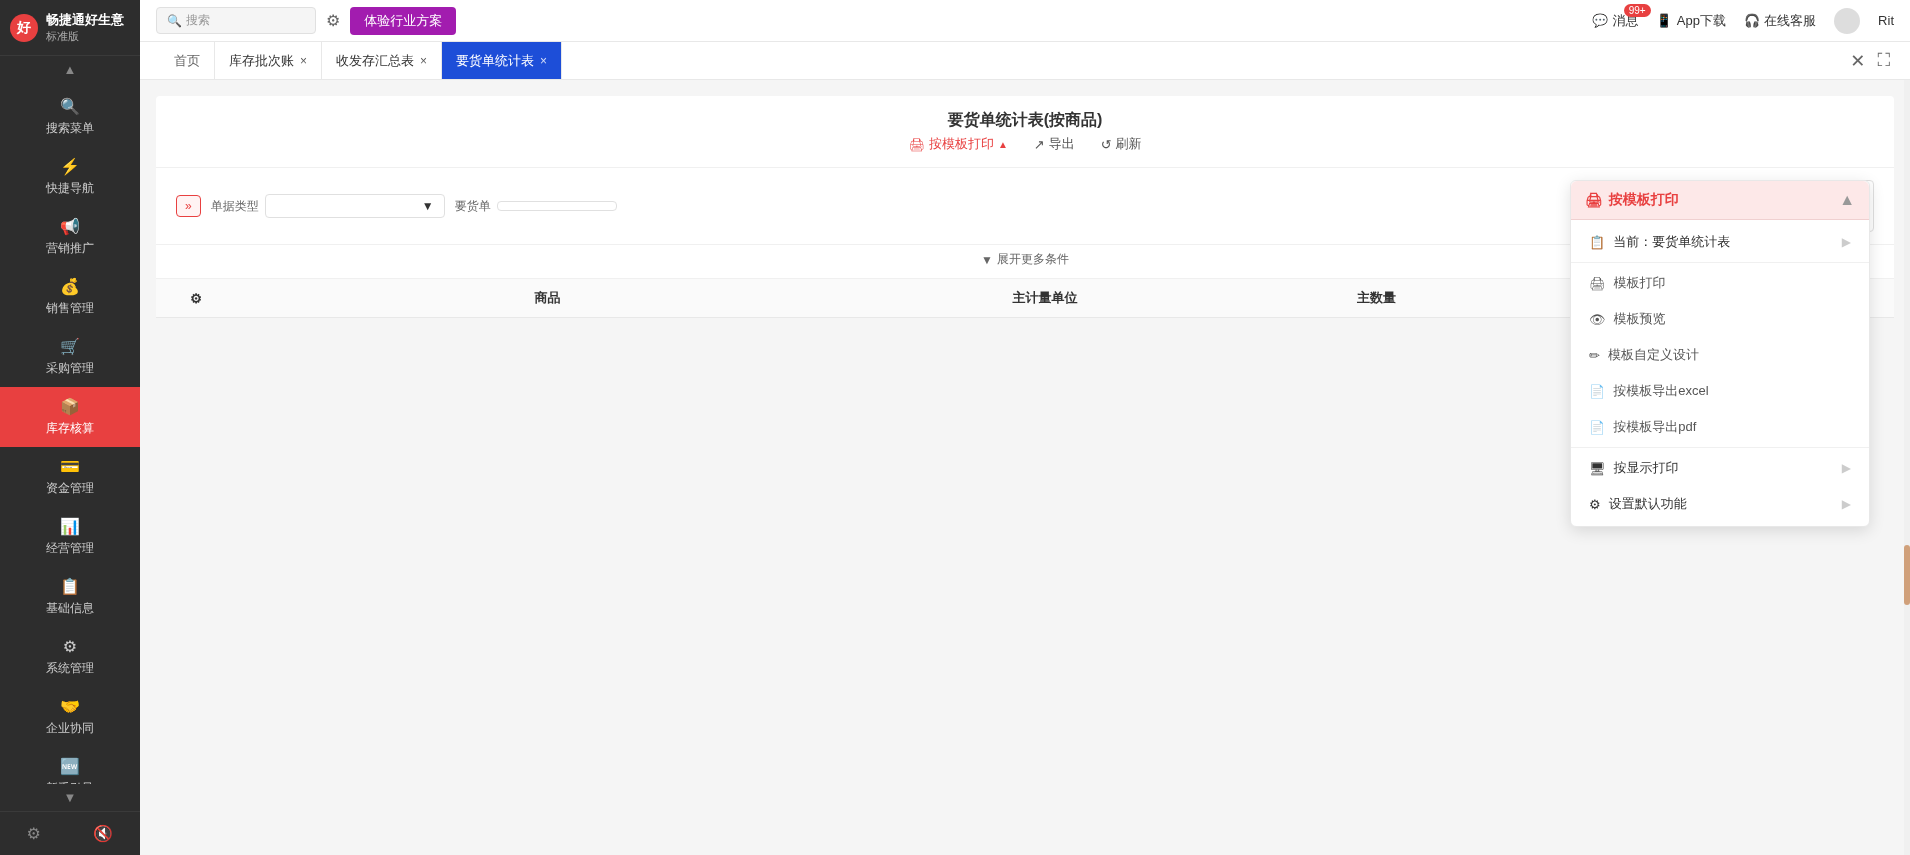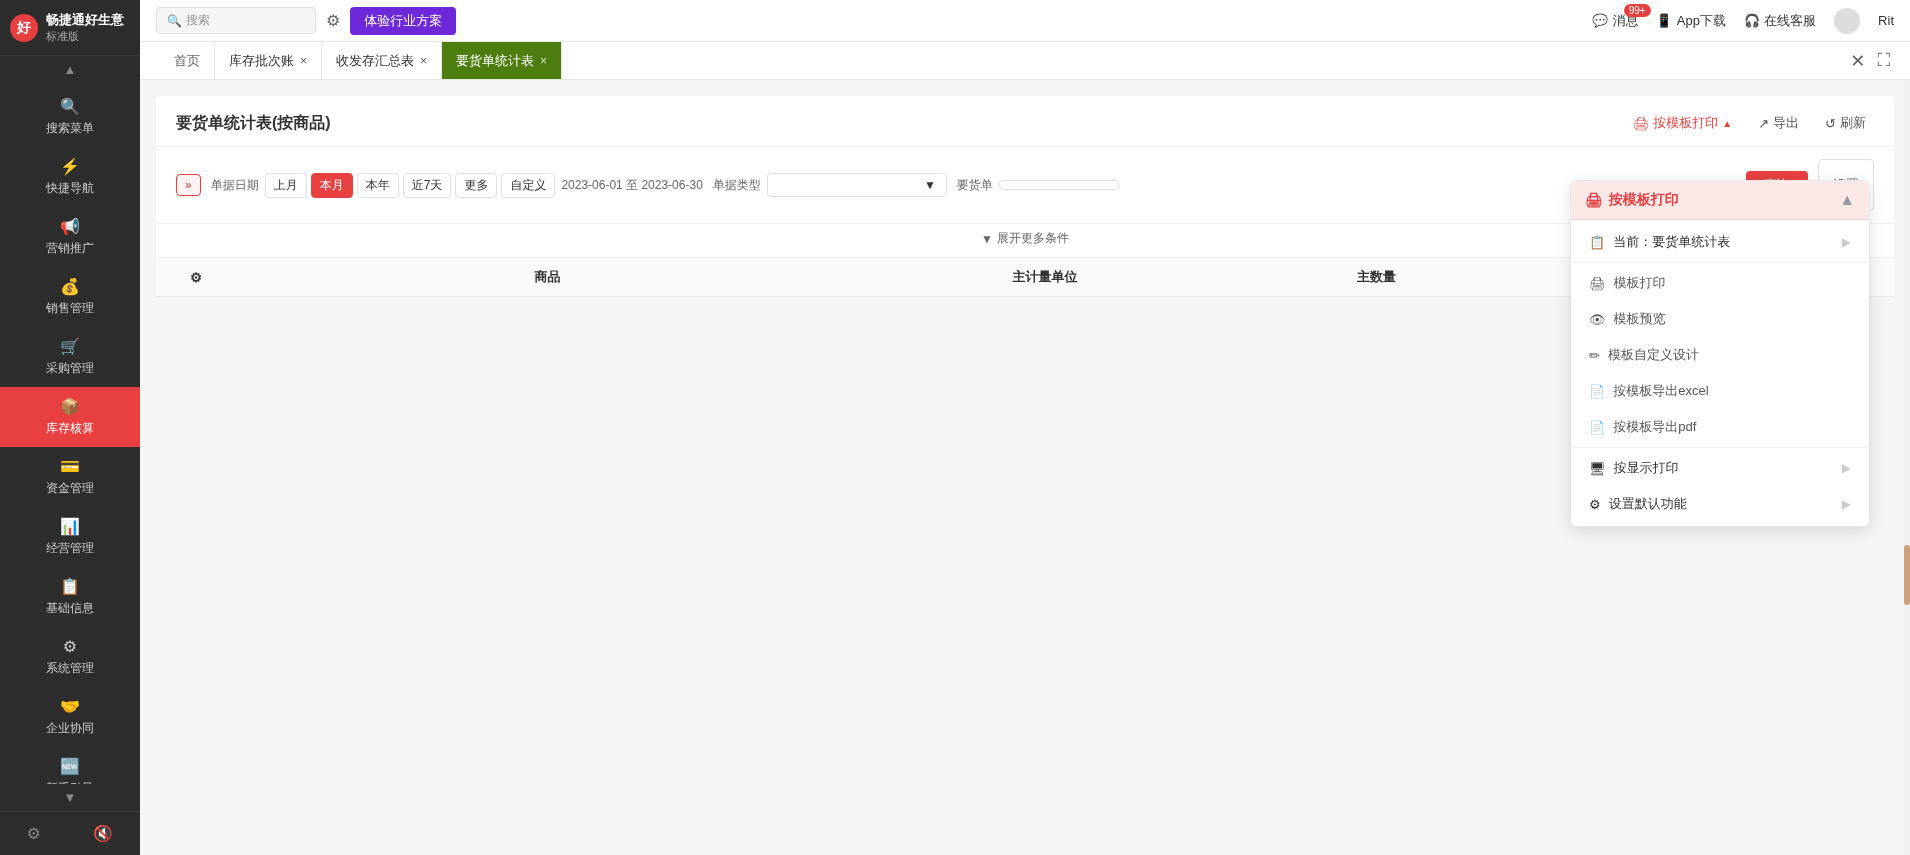--- a/index.html
+++ b/index.html
@@ -64,21 +64,21 @@
       border-bottom: 1px solid #e8e8e8;
       flex-shrink: 0;
     }
     .topbar-left { display: flex; align-items: center; gap: 10px; }
     .topbar-search {
       background: #f5f5f5; border: 1px solid #e0e0e0; border-radius: 4px;
       padding: 4px 10px; font-size: 12px; color: #999; width: 160px; display: flex; align-items: center; gap: 4px;
     }
     .topbar-gear { color: #666; cursor: pointer; font-size: 16px; }
     .topbar-trial {
-      background: #6d28d9; color: #fff; border: none; border-radius: 4px;
+      background: #a21caf; color: #fff; border: none; border-radius: 4px;
       padding: 5px 14px; font-size: 13px; cursor: pointer;
     }
     .topbar-right { display: flex; align-items: center; gap: 18px; }
     .topbar-msg { display: flex; align-items: center; gap: 4px; color: #333; font-size: 13px; cursor: pointer; position: relative; }
     .topbar-badge {
       background: #e84040; color: #fff; border-radius: 10px;
       font-size: 10px; padding: 1px 5px; position: absolute; top: -8px; right: -12px;
     }
     .topbar-right-item { display: flex; align-items: center; gap: 4px; color: #333; font-size: 13px; cursor: pointer; }
     .topbar-avatar { width: 26px; height: 26px; background: #ddd; border-radius: 50%; }
@@ -93,38 +93,39 @@
       padding: 0 0 0 20px;
       flex-shrink: 0;
       position: relative;
     }
     .tab-item {
       display: flex; align-items: center; padding: 0 14px; gap: 6px;
       font-size: 13px; color: #333; cursor: pointer; border-right: 1px solid #e8e8e8;
       position: relative; white-space: nowrap;
     }
     .tab-item:first-child { color: #666; }
-    .tab-item.active { background: #4d7c0f; color: #fff; }
+    .tab-item.active { background: #1d4ed8; color: #fff; }
     .tab-close { font-size: 12px; color: inherit; cursor: pointer; opacity: 0.8; }
     .tabbar-right {
       margin-left: auto; display: flex; align-items: center; gap: 4px; padding-right: 16px;
     }
     .tabbar-btn { font-size: 18px; color: #666; cursor: pointer; padding: 2px 4px; }
 
     
     .content { flex: 1; overflow: auto; padding: 16px; background: #f5f5f5; position: relative; }
 
     
     .page-card { background: #fff; border-radius: 4px; padding: 0; }
 
     
     .page-header {
       display: flex; align-items: center; justify-content: space-between;
       padding: 14px 20px 10px;
       border-bottom: 1px solid #f0f0f0;
+      flex-direction: column;
     }
     .page-title { font-size: 16px; font-weight: bold; color: #333; }
     .page-actions { display: flex; align-items: center; gap: 10px; }
     .btn-print-template {
       display: flex; align-items: center; gap: 4px; color: #e84040; font-size: 13px; cursor: pointer;
       border: none; background: none; padding: 4px 8px;
     }
     .btn-print-template .arrow { font-size: 10px; }
     .btn-export { display: flex; align-items: center; gap: 4px; color: #555; font-size: 13px; cursor: pointer; border: none; background: none; padding: 4px 8px; }
     .btn-refresh { display: flex; align-items: center; gap: 4px; color: #555; font-size: 13px; cursor: pointer; border: none; background: none; padding: 4px 8px; }
@@ -377,32 +378,20 @@
             <span>刷新</span>
           </button>
         </div>
       </div>
 
       <div class="filter-bar">
         <div class="filter-expand-btn">
           <span>»</span>
         </div>
         <div class="filter-group">
-          <span class="filter-label">单据日期</span>
-          <div class="date-range-btns">
-            <button class="date-btn">上月</button>
-            <button class="date-btn active">本月</button>
-            <button class="date-btn">本年</button>
-            <button class="date-btn">近7天</button>
-            <button class="date-btn">更多</button>
-            <button class="date-btn">自定义</button>
-          </div>
-          <span class="date-text">2023-06-01 至 2023-06-30</span>
-        </div>
-        <div class="filter-group">
           <span class="filter-label">单据类型</span>
           <div class="filter-select">
             <span></span>
             <span>▼</span>
           </div>
         </div>
         <div class="filter-group">
           <span class="filter-label">要货单</span>
           <div class="filter-tag-input">
           </div>

